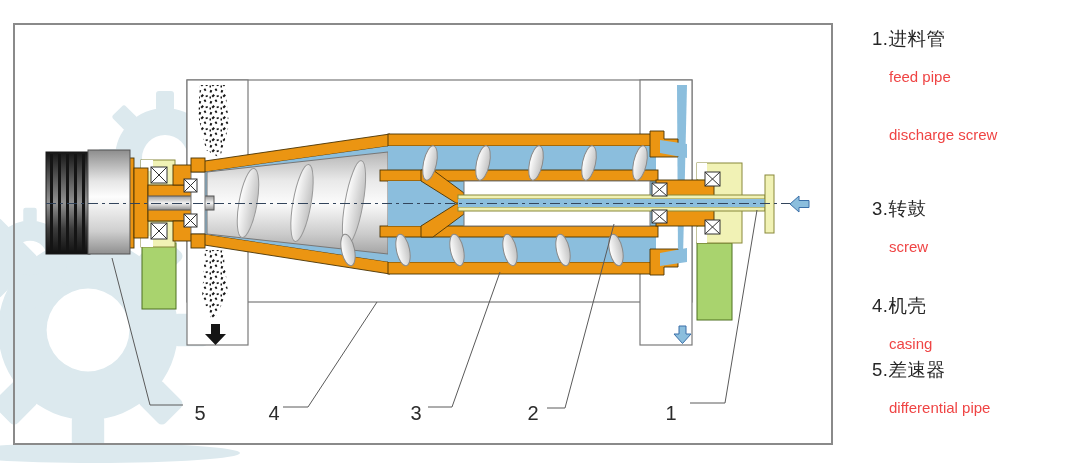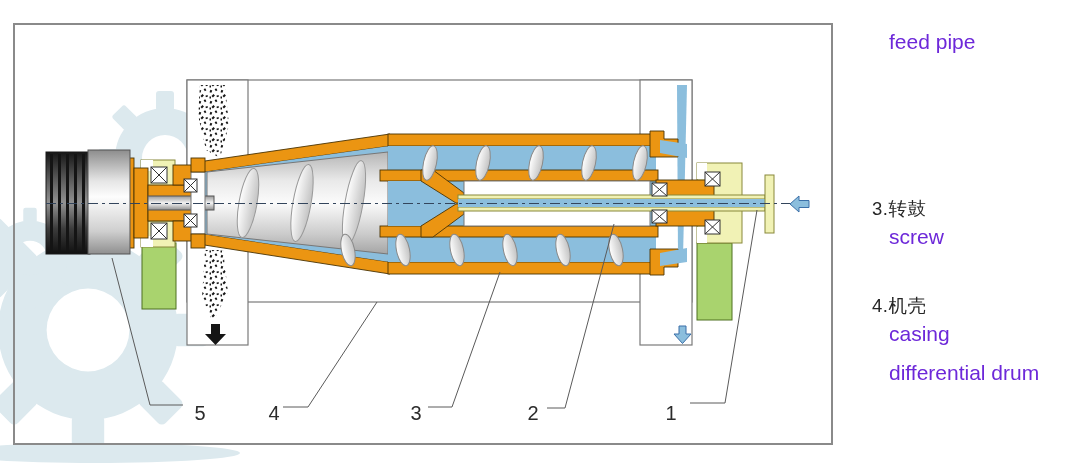--- a/index.html
+++ b/index.html
@@ -19,21 +19,21 @@
   .white{fill:#ffffff;}
   .bearing rect{fill:#ffffff;stroke:#333;stroke-width:1;}
   .bearing path{stroke:#333;stroke-width:1;fill:none;}
   .leader{stroke:#5a5a5a;stroke-width:1;fill:none;}
   text.num{font:20px "Liberation Sans",sans-serif;fill:#2b2b2b;text-anchor:middle;}
   .centerline{stroke:#33455c;stroke-width:1;stroke-dasharray:10 4 3 4;fill:none;}
   
   .legend{position:absolute;left:872px;top:0;width:205px;color:#262626;}
   .legend-item{position:absolute;left:0;}
   .legend-item .zh{font-size:18.5px;letter-spacing:.5px;white-space:nowrap;}
-  .legend-item .en{font-size:21px;padding-left:17px;margin-top:4px;color:#6d28d9;white-space:nowrap;}
+  .legend-item .en{font-size:15px;padding-left:17px;margin-top:17px;color:#ef4444;white-space:nowrap;}
 </style>
 </head>
 <body>
 
 <div id="stage">
 
 <svg id="drawing" width="860" height="464" viewBox="0 0 860 464">
   <defs>
     <linearGradient id="pulleyGrad" x1="0" y1="0" x2="0" y2="1">
       <stop offset="0" stop-color="#161616"></stop>
@@ -259,30 +259,33 @@
     <text class="num" x="416" y="420">3</text>
     <text class="num" x="533" y="420">2</text>
     <text class="num" x="671" y="420">1</text>
   </g>
 
   <rect x="14" y="24" width="818" height="420" fill="none" stroke="#8a8a8a" stroke-width="2"></rect>
 </svg>
 
 <div class="legend">
   <div class="legend-item" style="top:26px">
+    <div class="zh"><span>1.</span><span>进料管</span></div>
     <div class="en">feed pipe</div>
   </div>
   <div class="legend-item" style="top:109px">
+    <div class="en">discharge screw</div>
   </div>
   <div class="legend-item" style="top:196px">
     <div class="zh"><span>3.</span><span>转鼓</span></div>
     <div class="en">screw</div>
   </div>
   <div class="legend-item" style="top:293px">
     <div class="zh"><span>4.</span><span>机壳</span></div>
     <div class="en">casing</div>
   </div>
   <div class="legend-item" style="top:357px">
-    <div class="en">differential drum</div>
+    <div class="zh"><span>5.</span><span>差速器</span></div>
+    <div class="en">differential pipe</div>
   </div>
 </div>
 
 </div>
 
 </body></html>

